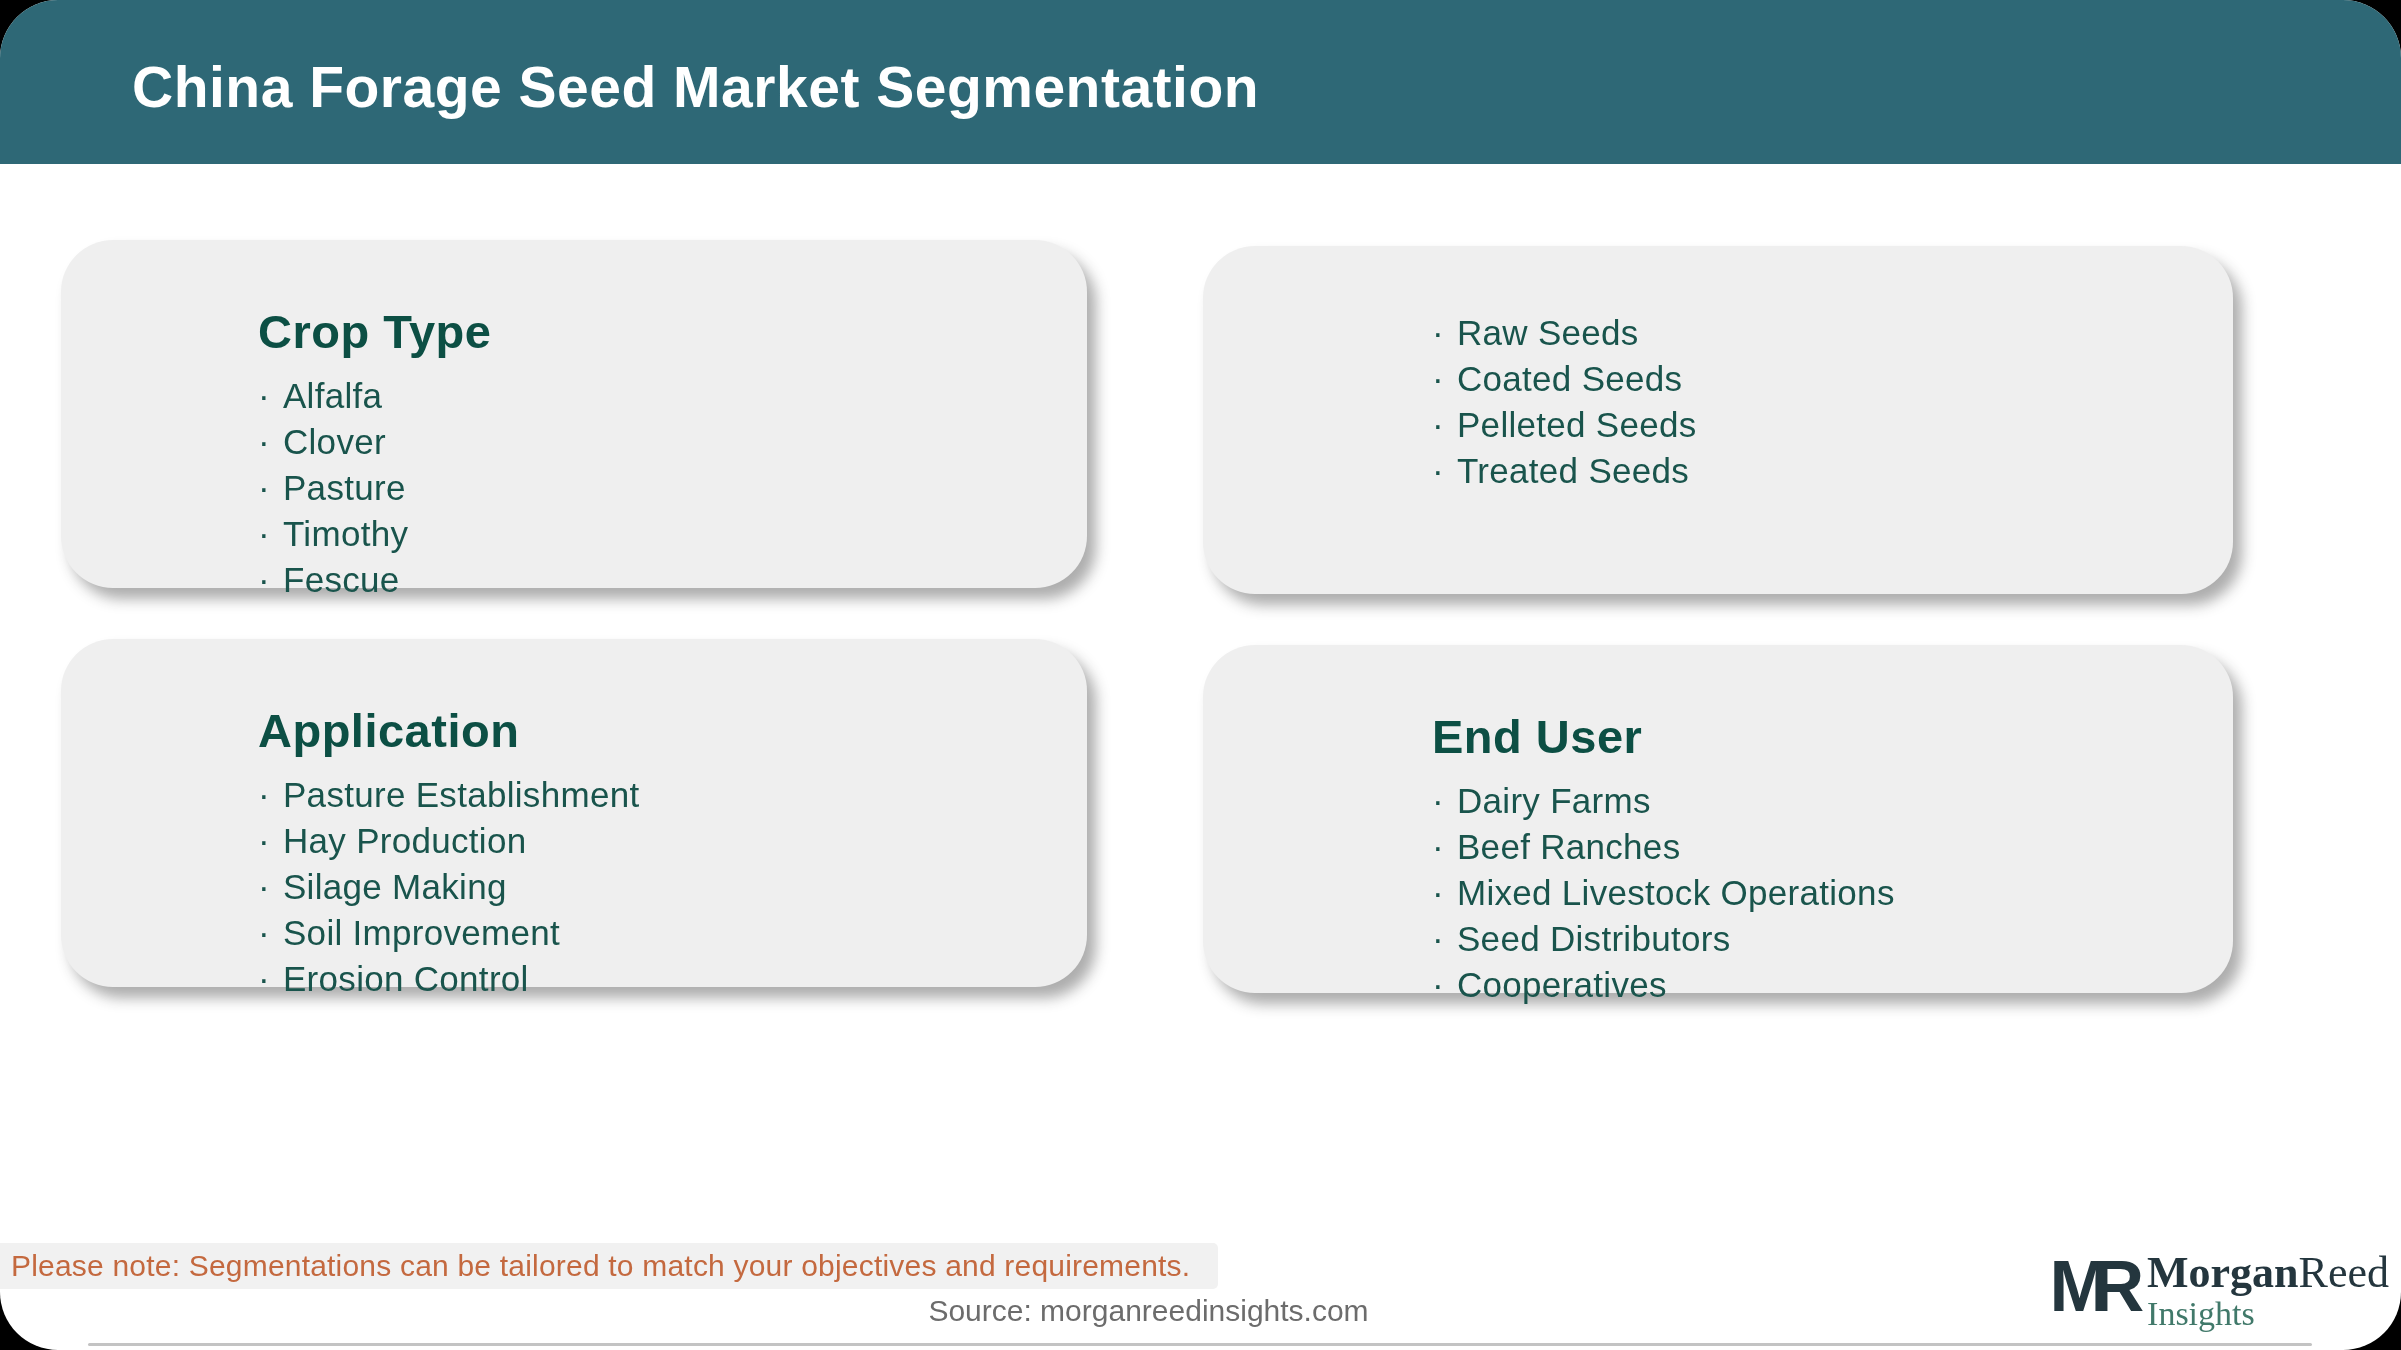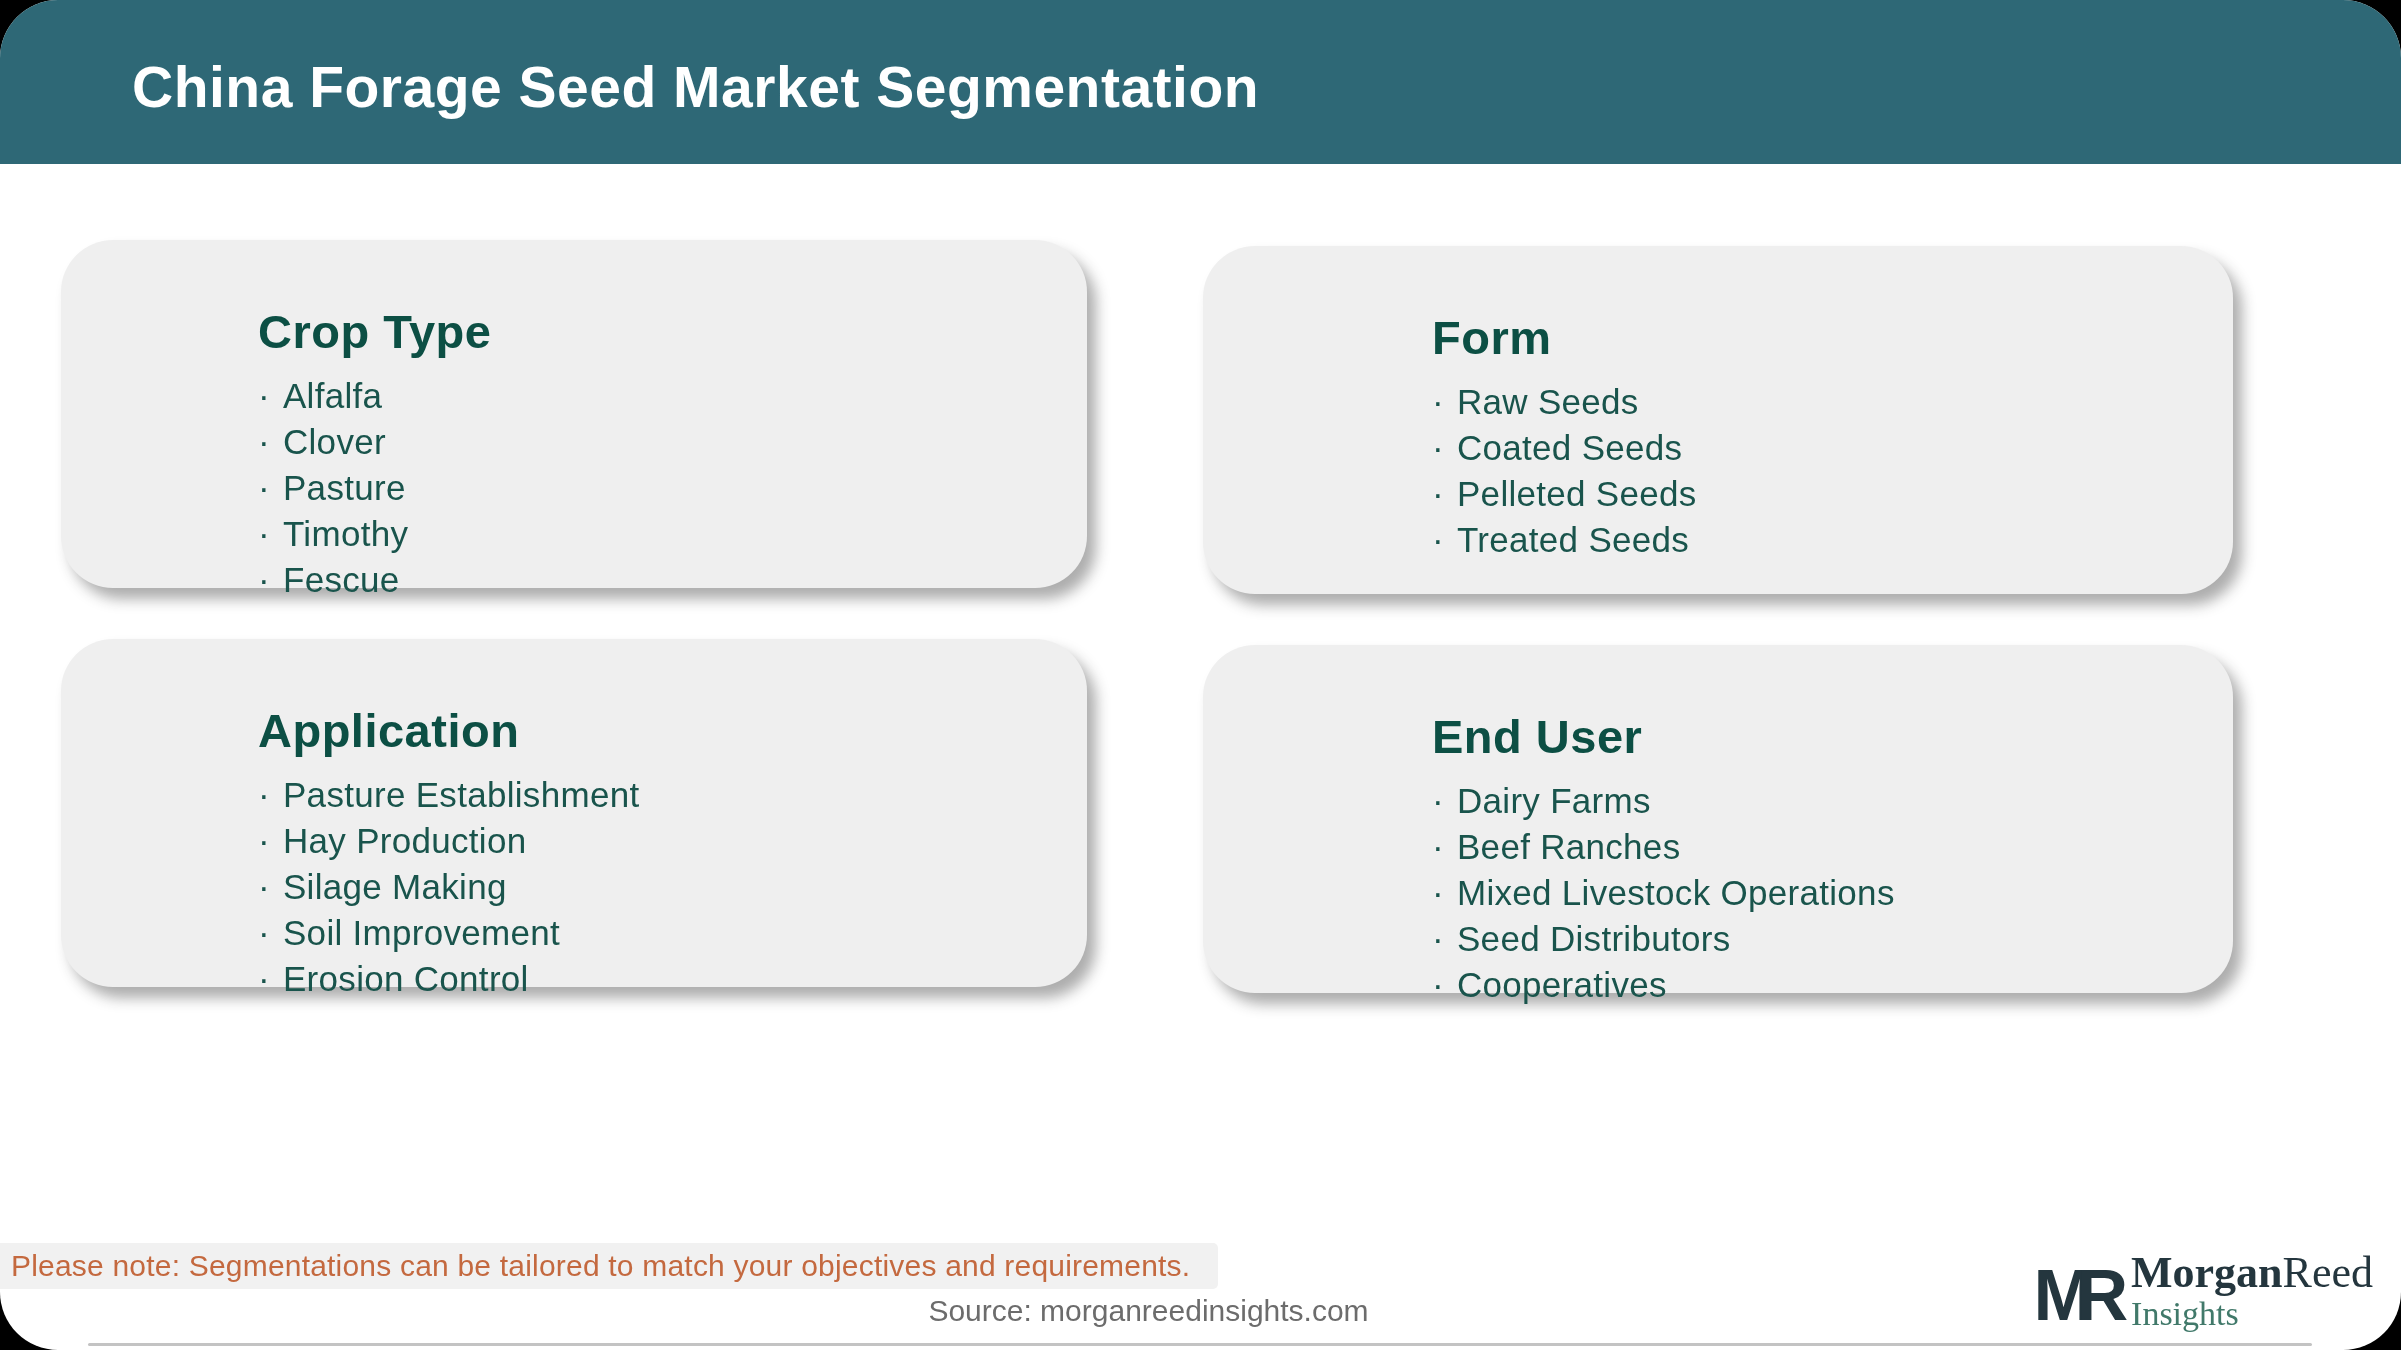--- a/index.html
+++ b/index.html
@@ -109,23 +109,23 @@
     justify-content:center;
   }
   .source-text {
     transform: translateX(-52px);
     color: var(--source-gray);
     font-size:30px;
   }
   .logo {
     position:absolute;
     top:1250px;
-    right:28px;
-    display:flex;
-    align-items:flex-end;
+    right:12px;
+    display:flex;
+    align-items:flex-start;
   }
   .logo-monogram {
     font-size:72px;
     font-weight:800;
     letter-spacing:-0.24em;
     padding-right:0.28em;
     color: var(--logo-dark);
     line-height:1;
   }
   .logo-text {
@@ -182,21 +182,20 @@
         <div class="card-item">
           <span class="bullet">·</span>
           <span>Timothy</span>
         </div>
         <div class="card-item">
           <span class="bullet">·</span>
           <span>Fescue</span>
         </div>
       </div>
       <div class="card col-right">
-        <div class="card-title">Form</div>
         <div class="card-item">
           <span class="bullet">·</span>
           <span>Raw Seeds</span>
         </div>
         <div class="card-item">
           <span class="bullet">·</span>
           <span>Coated Seeds</span>
         </div>
         <div class="card-item">
           <span class="bullet">·</span>

